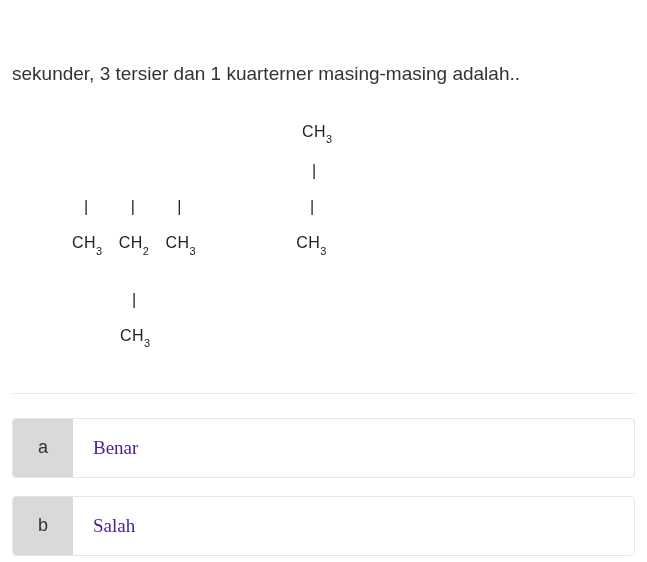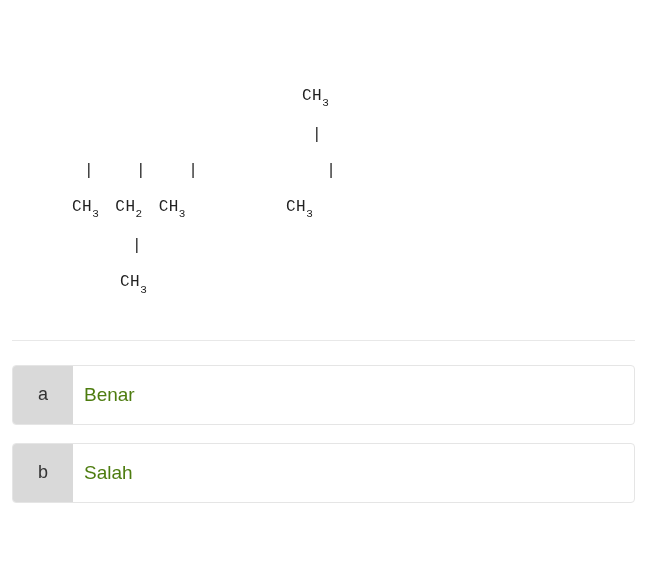--- a/index.html
+++ b/index.html
@@ -55,43 +55,45 @@
     .option-letter {
       background: #d9d9d9;
       width: 60px;
       display: flex;
       align-items: center;
       justify-content: center;
       font-size: 18px;
       color: #333;
     }
     .option-text {
-      padding: 18px 11px;
+      padding: 18px 20px;
       font-size: 19px;
-      color: #4d7c0f;
+      color: #4c1d95;
       display: flex;
       align-items: center;
+      font-family: Liberation Serif, serif;
     }
     .chem {
-      font-family: Liberation Mono, monospace;
+      font-family: Liberation Sans, sans-serif;
       letter-spacing: 0.5px;
     }
   </style>
 </head>
 <body>
 
 <div class="question-text">
   <br>
+  <span>sekunder, 3 tersier dan 1 kuarterner masing-masing adalah..</span>
 </div>
 
 <div class="structure-container">
 <div class="structure-line chem" style="margin-left: 290px; margin-bottom: 4px;"><span>CH</span><span class="sub">3</span></div>
 <div class="structure-line chem" style="margin-left: 300px; margin-bottom: 4px;"><span>|</span></div>
 <div class="structure-line chem" style="margin-bottom: 4px;"><span style="margin-left: 72px;">|</span><span style="margin-left: 42px;">|</span><span style="margin-left: 42px;">|</span><span style="margin-left: 128px;">|</span></div>
-<div class="structure-line chem" style="margin-bottom: 4px;"><span style="margin-left: 60px;"><span>CH</span><span class="sub">3</span></span><span style="margin-left: 16px;"><span>CH</span><span class="sub">2</span></span><span style="margin-left: 16px;"><span>CH</span><span class="sub">3</span></span><span style="margin-left: 100px;"><span>CH</span><span class="sub">3</span></span></div>
+<div class="structure-line chem" style="margin-bottom: 21px;"><span style="margin-left: 60px;"><span>CH</span><span class="sub">3</span></span><span style="margin-left: 16px;"><span>CH</span><span class="sub">2</span></span><span style="margin-left: 16px;"><span>CH</span><span class="sub">3</span></span><span style="margin-left: 100px;"><span>CH</span><span class="sub">3</span></span></div>
 <div class="structure-line chem" style="margin-bottom: 4px;"><span style="margin-left: 120px;">|</span></div>
 <div class="structure-line chem"><span style="margin-left: 108px;"><span>CH</span><span class="sub">3</span></span></div>
 </div>
 
 <div class="options-container">
   <div class="option-row">
     <div class="option-letter">a</div>
     <div class="option-text">Benar</div>
   </div>
   <div class="option-row">

